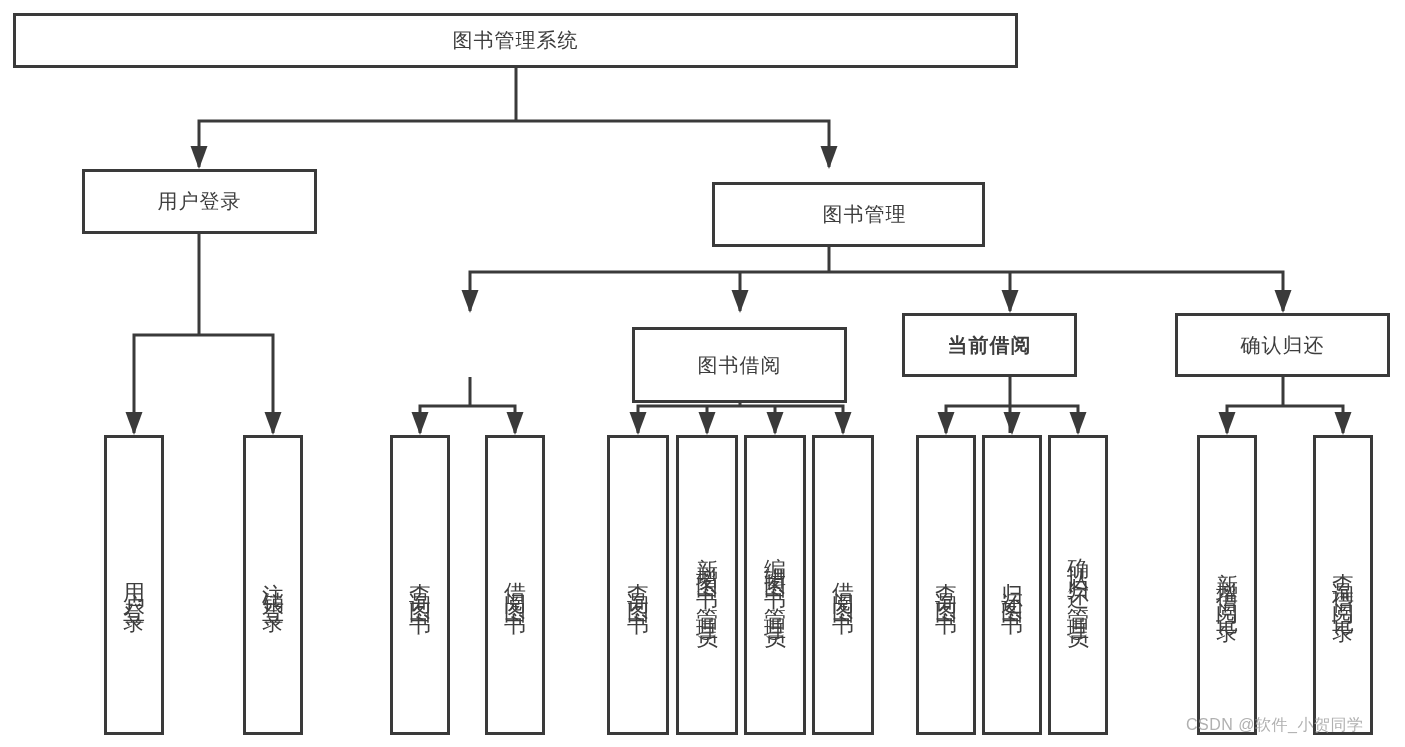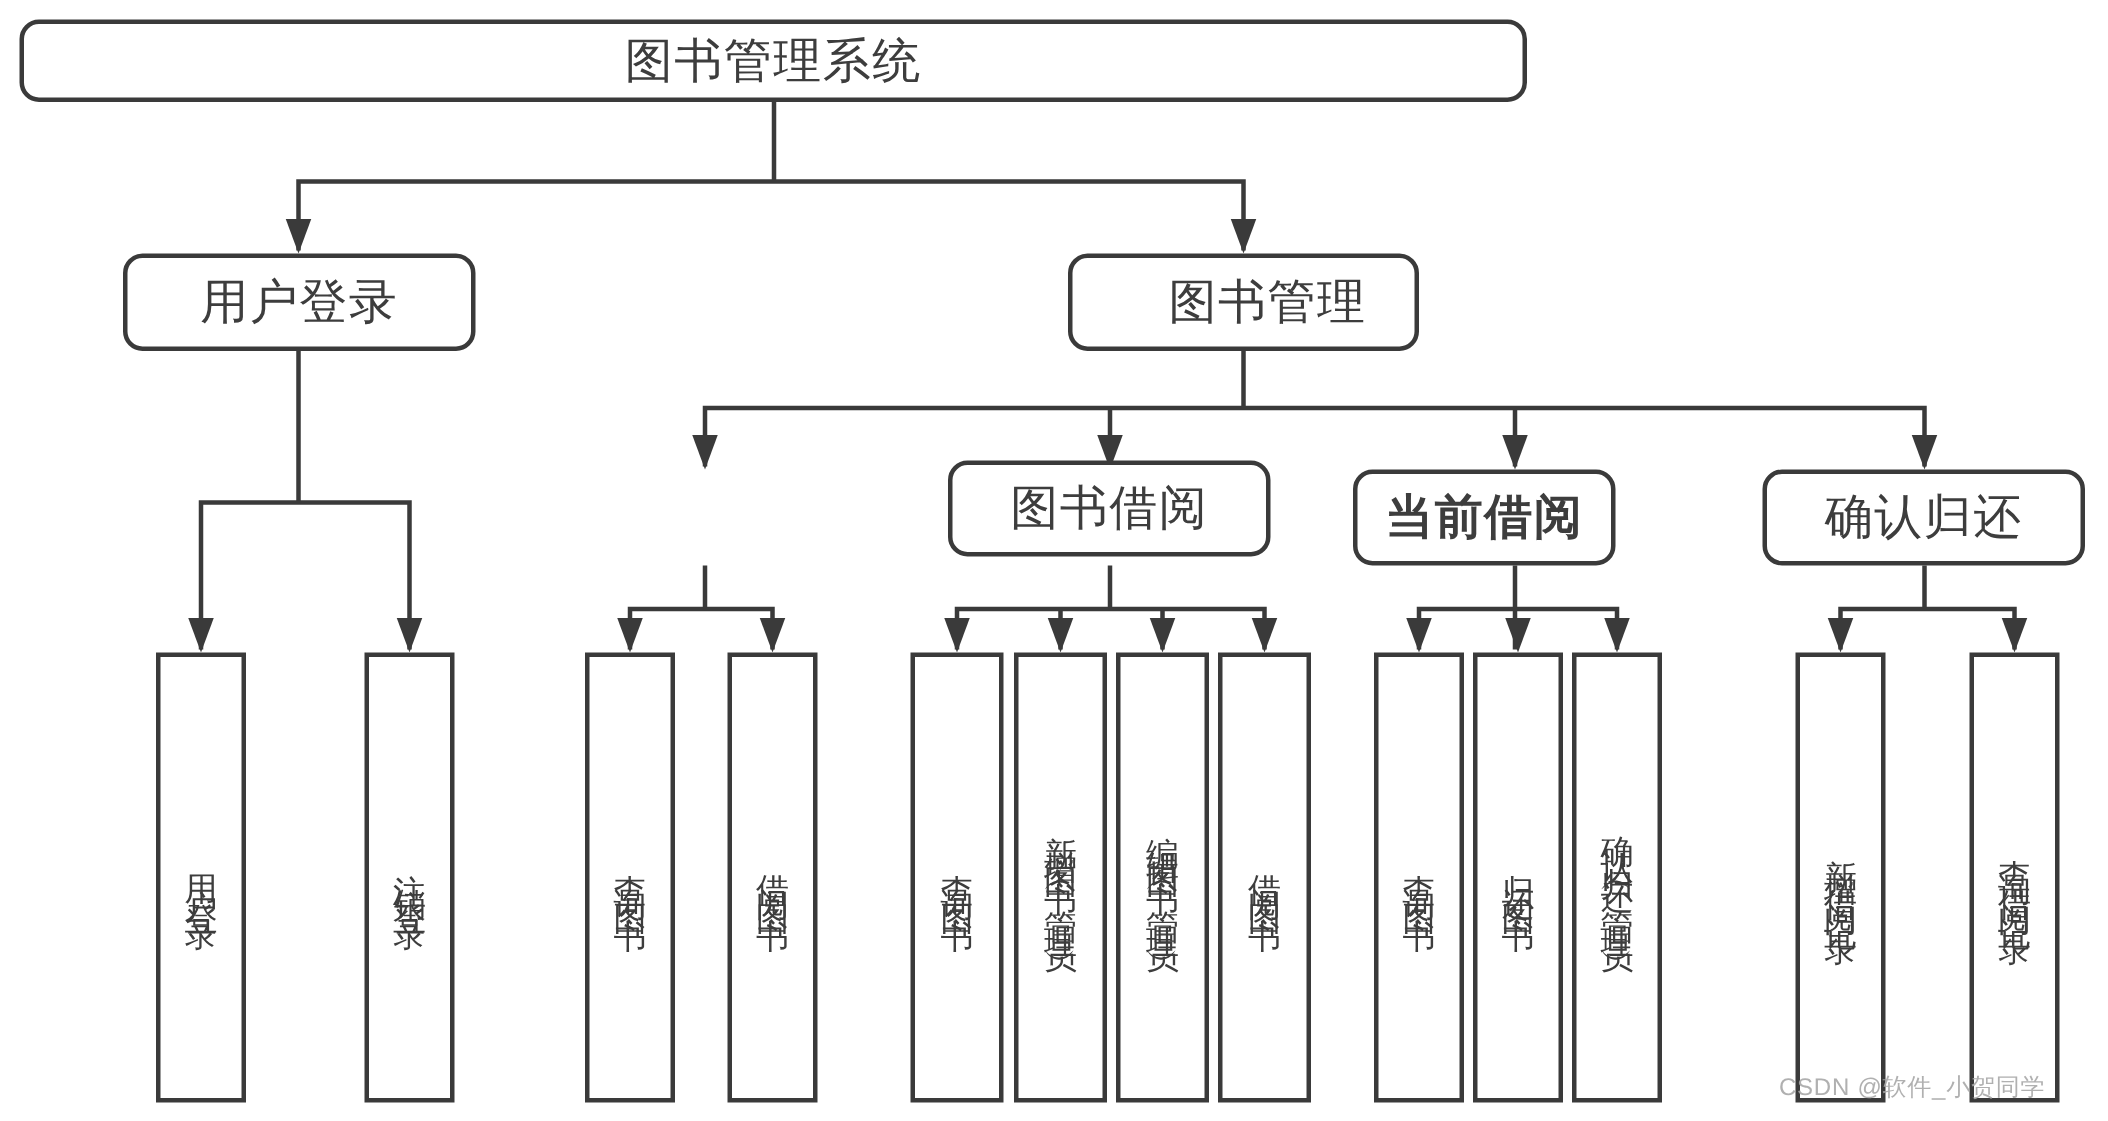--- a/index.html
+++ b/index.html
@@ -26,24 +26,23 @@
     box-sizing: border-box;
     background: #ffffff;
     border: 3px solid #3a3a3a;
     display: flex;
     align-items: center;
     justify-content: center;
     color: #3d3d3d;
     z-index: 2;
   }
   .hbox {
-    font-size: 32px;
+    font-size: 20px;
     letter-spacing: 1px;
     white-space: nowrap;
-    border-radius: 13px;
   }
   .vbox .vtext {
     writing-mode: vertical-rl;
     text-orientation: mixed;
     font-size: 22px;
     letter-spacing: 10px;
     line-height: 1;
     color: #3d3d3d;
     white-space: nowrap;
   }
@@ -109,25 +108,25 @@
     </g>
   </svg>
 
   <div class="box hbox" style="left:13px; top:13px; width:1005px; height:55px;">
     <span>图书管理系统</span>
   </div>
 
   <div class="box hbox" style="left:82px; top:169px; width:235px; height:65px;">
     <span>用户登录</span>
   </div>
-  <div class="box hbox" style="left:712px; top:169px; width:234px; height:65px;padding-left:32px;">
+  <div class="box hbox" style="left:712px; top:182px; width:273px; height:65px;padding-left:32px;">
     <span>图书管理</span>
   </div>
 
-  <div class="box hbox" style="left:632px; top:307px; width:215px; height:64px;">
+  <div class="box hbox" style="left:632px; top:327px; width:215px; height:76px;">
     <span>图书借阅</span>
   </div>
   <div class="box hbox" style="left:902px; top:313px; width:175px; height:64px;font-weight:bold;">
     <span>当前借阅</span>
   </div>
   <div class="box hbox" style="left:1175px; top:313px; width:215px; height:64px;">
     <span>确认归还</span>
   </div>
 
   <div class="box vbox" style="left:104px; top:435px; width:60px; height:300px;">

